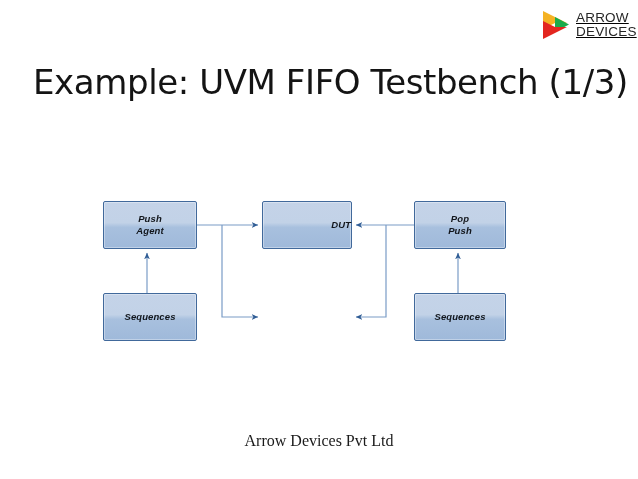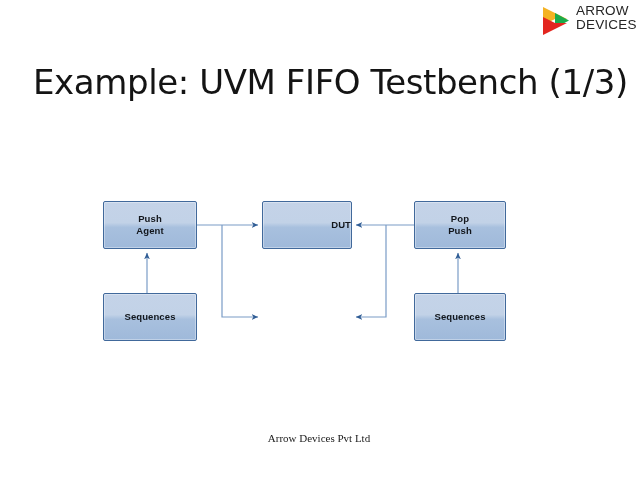--- a/index.html
+++ b/index.html
@@ -17,21 +17,22 @@
   }
 
   
   .logo {
     position: absolute;
     top: 4px;
     left: 538px;
     width: 96px;
     height: 42px;
     display: flex;
-    align-items: flex-start;
+    align-items: center;
+    text-decoration: underline;
   }
   .logo-mark {
     position: relative;
     width: 34px;
     height: 34px;
     flex: 0 0 34px;
   }
   .logo-mark svg { display: block; }
   .logo-text {
     margin-left: 4px;
@@ -59,20 +60,21 @@
     white-space: nowrap;
   }
 
   
   .diagram {
     position: absolute;
     left: 0;
     top: 0;
     width: 638px;
     height: 479px;
+    font-style: italic;
   }
   .connectors {
     position: absolute;
     left: 0;
     top: 0;
     width: 638px;
     height: 479px;
     pointer-events: none;
   }
 
@@ -99,21 +101,21 @@
   }
 
   
   .footer {
     position: absolute;
     left: 0;
     top: 432px;
     width: 638px;
     text-align: center;
     font-family: "Liberation Serif", serif;
-    font-size: 11px;
+    font-size: 16px;
     color: #1a1a1a;
   }
 </style>
 </head>
 <body>
 
 <div class="logo">
   <div class="logo-mark">
     <svg width="34" height="34" viewBox="0 0 34 34" aria-hidden="true">
       <polygon points="5,3 29,15 17,15 5,21" fill="#f4b223"></polygon>

